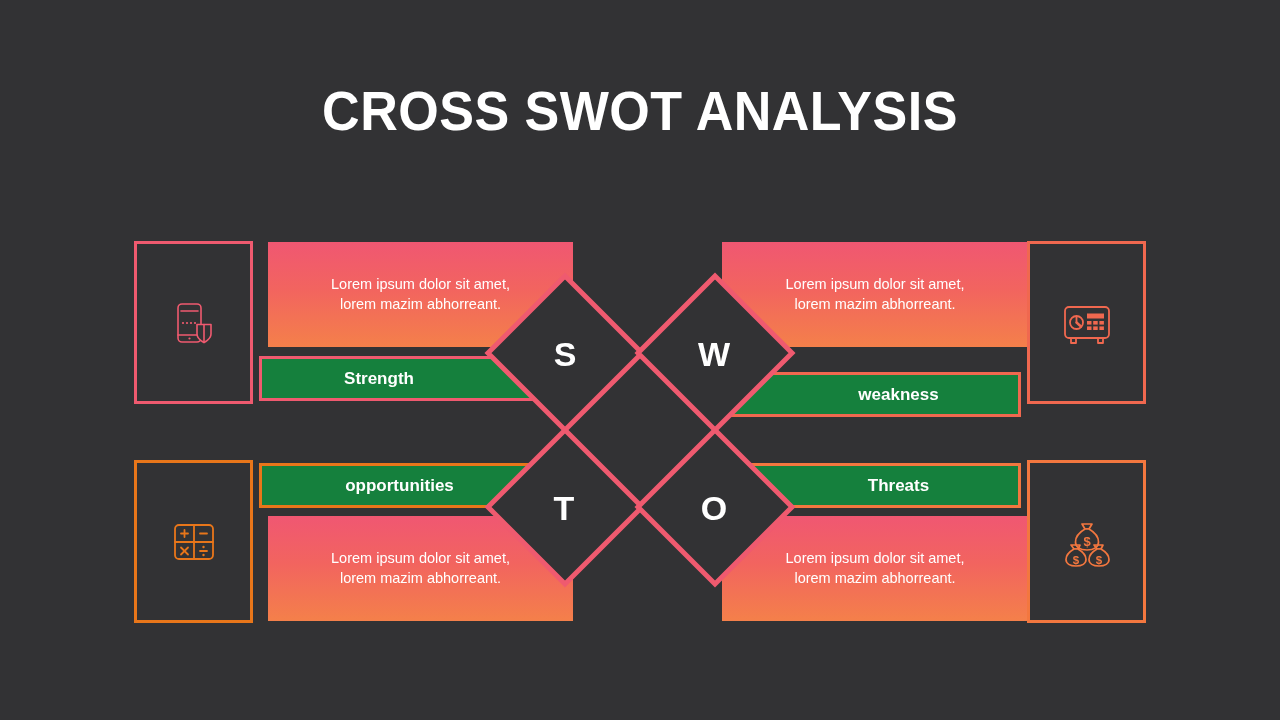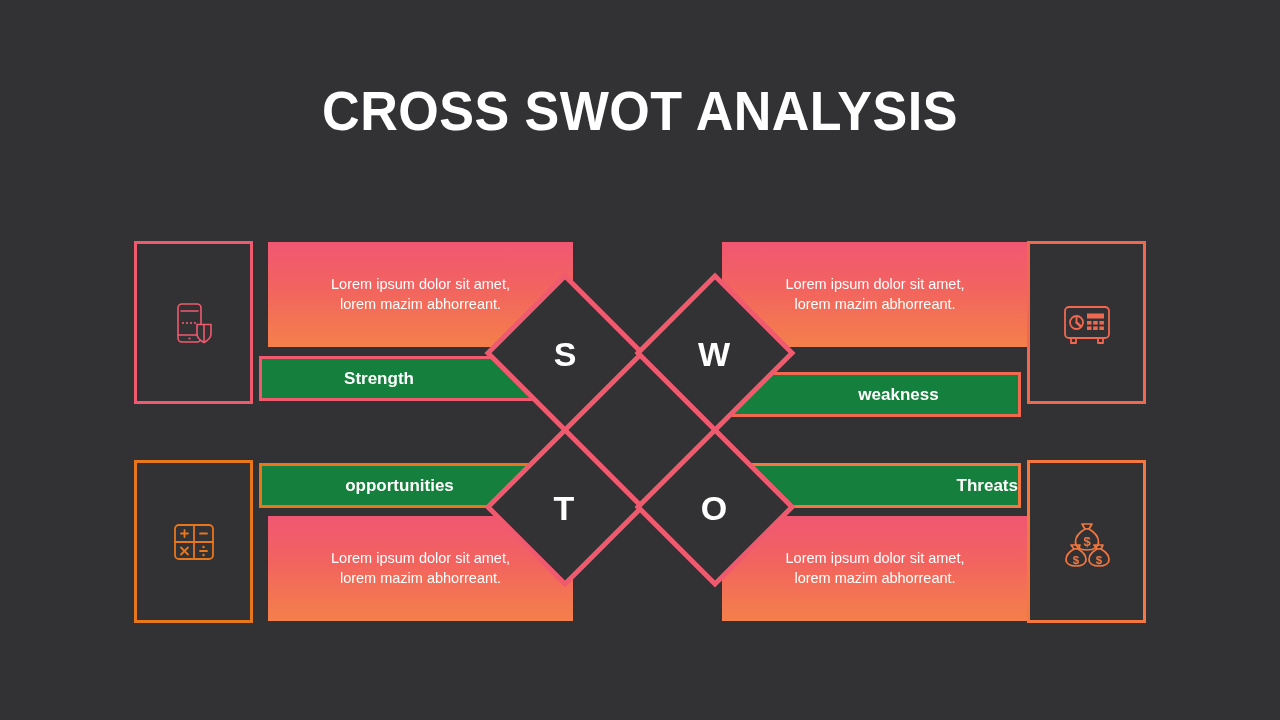--- a/index.html
+++ b/index.html
@@ -121,21 +121,21 @@
   #label-opportunities {
     left: 259px; top: 463px; width: 306px; height: 45px;
     border-color: #e8761a;
   }
   #label-opportunities .label-text { text-align: center; padding-right: 66px; margin-left: 41px; }
 
   #label-threats {
     left: 714px; top: 463px; width: 307px; height: 45px;
     border-color: #f3773f;
   }
-  #label-threats .label-text { text-align: right; padding-left: 62px; }
+  #label-threats .label-text { text-align: center; padding-left: 62px; }
 
   
   #diamonds {
     position: absolute;
     left: 0; top: 0;
     width: 1280px;
     height: 720px;
     pointer-events: none;
   }
   .diamond-letter {

